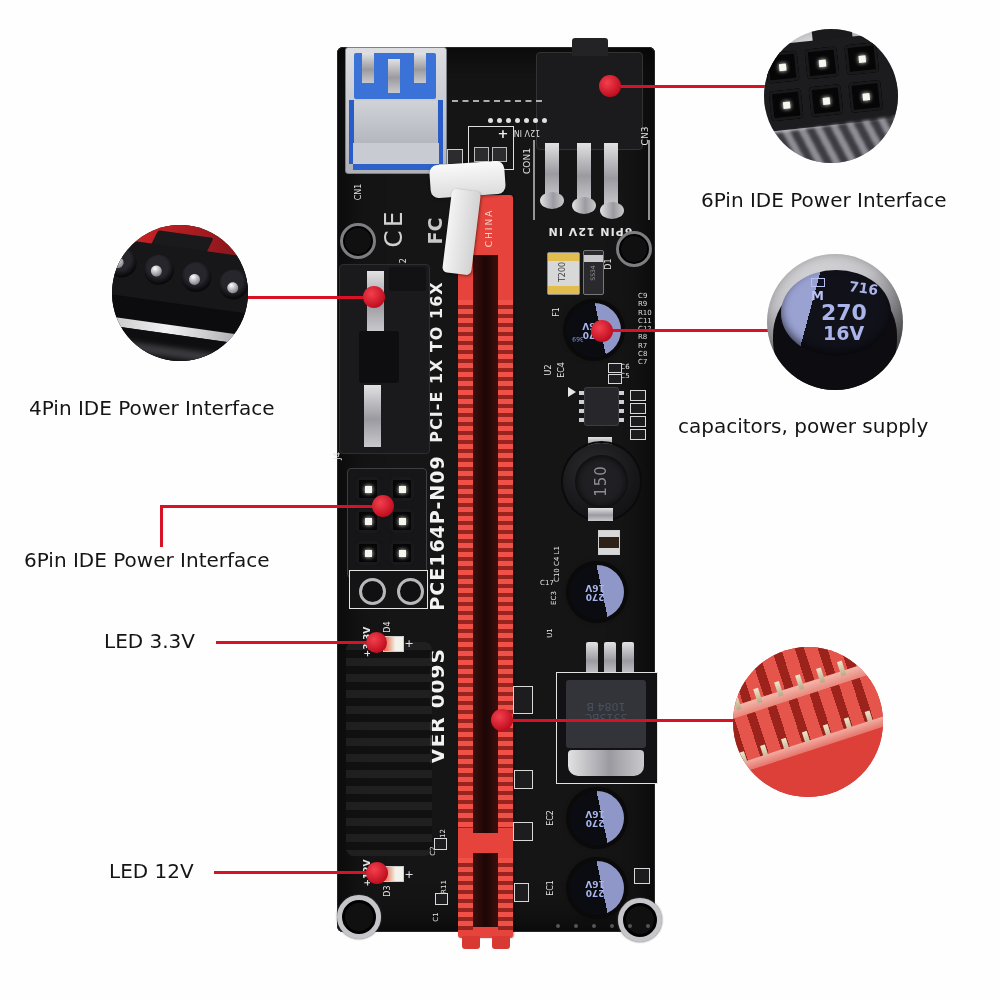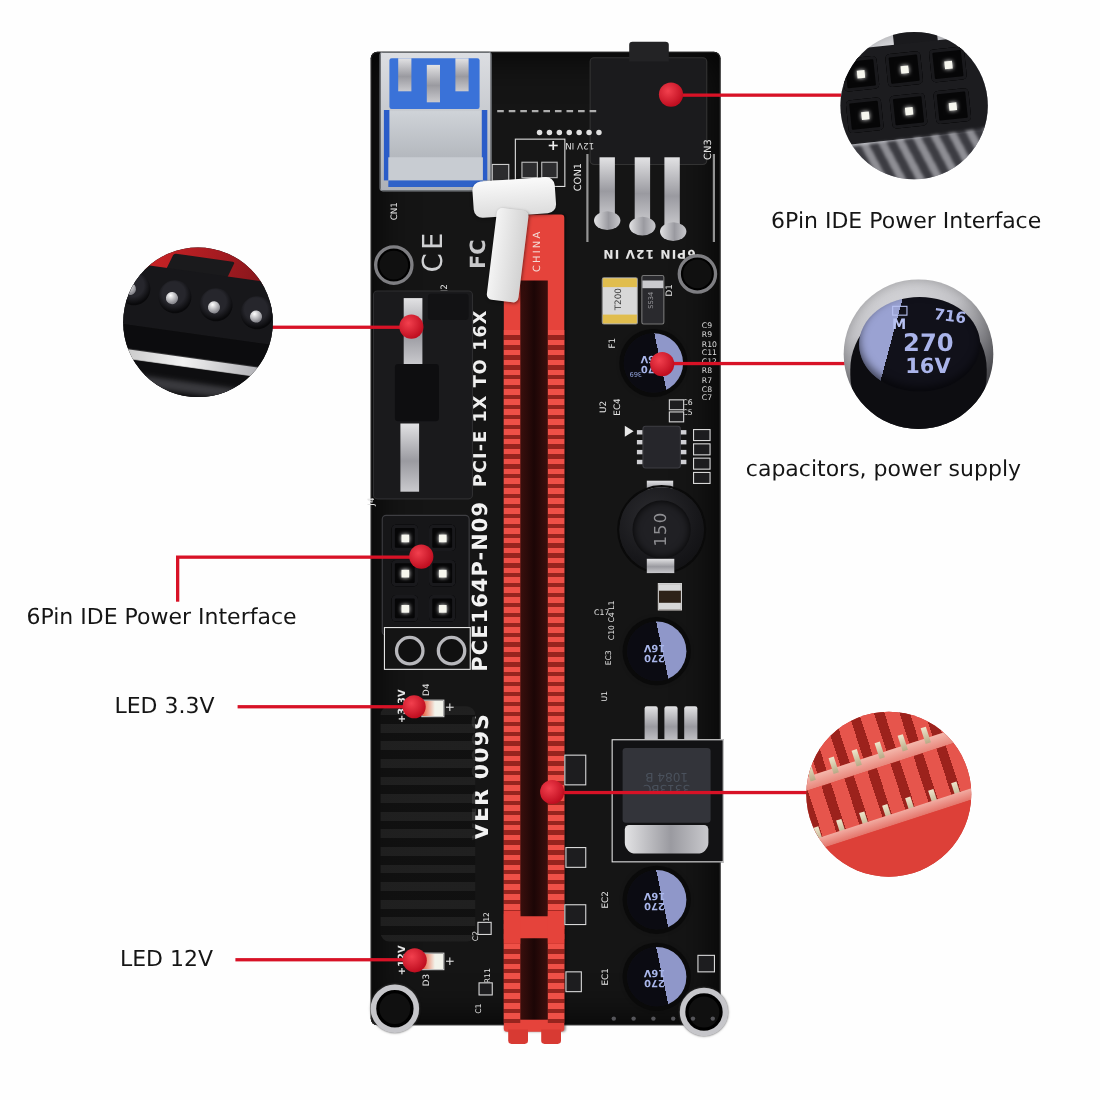--- a/index.html
+++ b/index.html
@@ -238,21 +238,21 @@
   </div>
   <div class="vt" style="left:601px;top:481px;font-size:15px;color:#8e8e92;letter-spacing:1px;">150</div>
   <div class="abs metalV" style="left:588px;top:508px;width:25px;height:13px;"></div>
 
   <div class="abs" style="left:598px;top:530px;width:20px;height:23px;border:1px solid #cfcfcf;background:#2e2218;">
     <i style="position:absolute;left:0;top:0;width:100%;height:6px;background:#d8d8d8;"></i>
     <i style="position:absolute;left:0;bottom:0;width:100%;height:6px;background:#d8d8d8;"></i>
   </div>
 
   <div class="vt" style="left:557px;top:564px;font-size:7px;">C10 C4 L1</div>
-  <div class="ht" style="left:547px;top:558px;font-size:7px;">C17</div>
+  <div class="ht" style="left:547px;top:583px;font-size:7px;">C17</div>
   <div class="vt" style="left:554px;top:598px;font-size:7px;">EC3</div>
   <div class="cap" style="left:570px;top:565px;width:54px;height:54px;background:linear-gradient(78deg,#0b0b12 0 58%,#8f97c9 58%);"></div>
   <div class="capTxt" style="left:595px;top:592px;">
     <span style="display:block">270</span>
     <span style="display:block">16V</span>
   </div>
   <div class="vt" style="left:550px;top:633px;font-size:7px;">U1</div>
 
   <div class="abs metalV" style="left:586px;top:642px;width:12px;height:34px;border-radius:2px;"></div>
   <div class="abs metalV" style="left:604px;top:642px;width:12px;height:34px;border-radius:2px;"></div>
@@ -311,20 +311,21 @@
   <div class="cline" style="left:216px;top:641px;width:162px;"></div>
   <div class="cdot" style="left:366px;top:632px;width:21px;height:21px;"></div>
 
   <div class="cline" style="left:214px;top:871px;width:164px;"></div>
   <div class="cdot" style="left:366px;top:862px;"></div>
 
   <div class="lbl" style="left:701px;top:190px;">6Pin IDE Power Interface</div>
   <div class="para" style="left:678px;top:406px;">
     <span style="display:block">capacitors, power supply</span>
   </div>
+  <div class="lbl" style="left:29px;top:398px;">4Pin IDE Power Interface</div>
   <div class="lbl" style="left:24px;top:550px;">6Pin IDE Power Interface</div>
   <div class="lbl" style="left:104px;top:631px;">LED 3.3V</div>
   <div class="lbl" style="left:109px;top:861px;">LED 12V</div>
 
   <div class="circ" style="left:764px;top:29px;width:134px;height:134px;background:linear-gradient(135deg,#ececee 0%,#c2c3c9 45%,#8e8f96 100%);box-shadow:inset 0 0 12px rgba(0,0,0,.25);">
     <div class="abs" style="left:48px;top:-4px;width:40px;height:16px;background:#1a1a1d;transform:rotate(-6deg);"></div>
     <div class="abs" style="left:-8px;top:10px;width:150px;height:86px;background:#1c1c1f;border-radius:8px;transform:rotate(-6deg);">
       <div class="holeSq" style="left:12px;top:8px;">
           <i class="pinSq"></i>
         </div>

